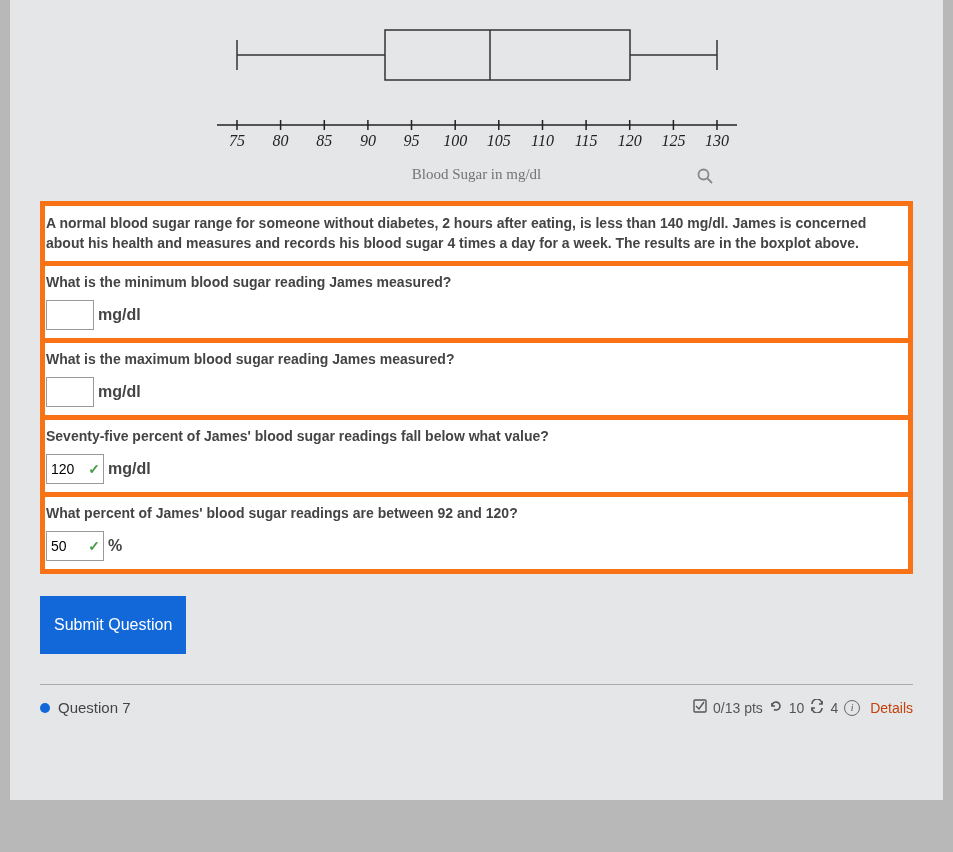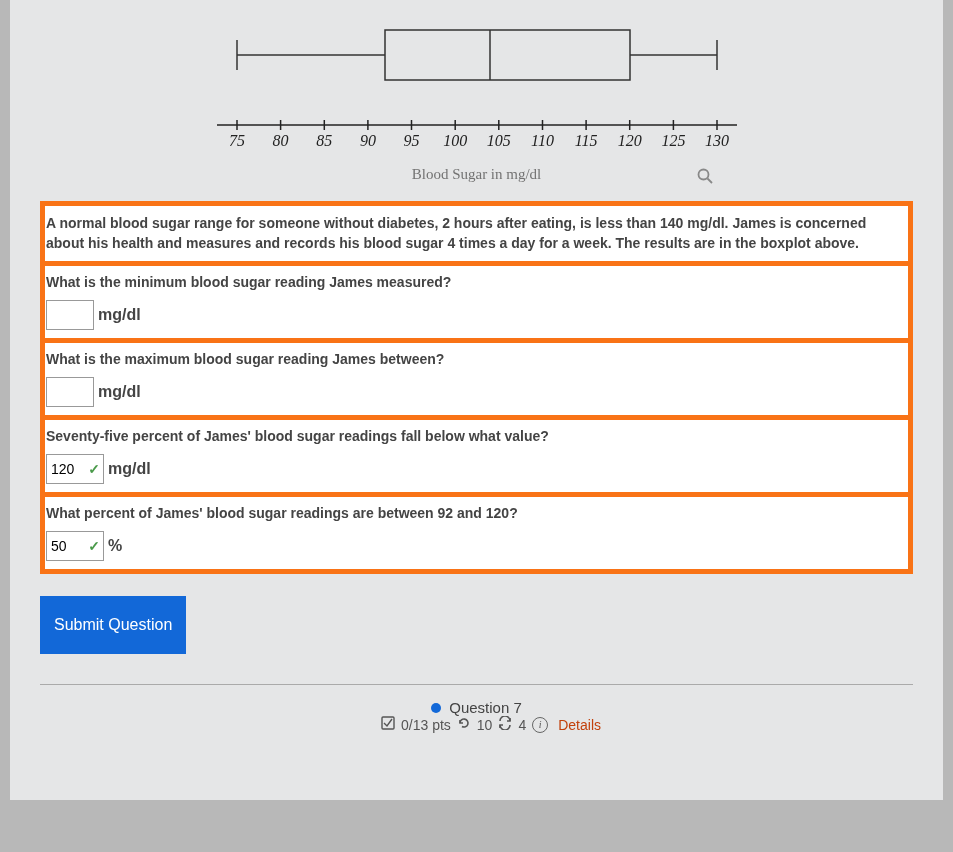--- a/index.html
+++ b/index.html
@@ -123,21 +123,20 @@
     }
     .footer-bar {
       border-top: 1px solid #aaa;
       margin-top: 30px;
       padding-top: 14px;
       display: flex;
       justify-content: space-between;
       align-items: center;
       font-size: 15px;
       color: #444;
-      flex-direction: column;
     }
     .q-indicator {
       display: flex;
       align-items: center;
       gap: 8px;
     }
     .blue-dot {
       width: 10px;
       height: 10px;
       background: #1268d8;
@@ -244,21 +243,21 @@
         <span class="input-container">
           <input class="answer-input" type="text" value="" style="">
         </span>
         <span class="unit-label">mg/dl</span>
       </div>
     </td>
         </tr>
 
     <tr>
           <td>
-      <div>What is the maximum blood sugar reading James between?</div>
+      <div>What is the maximum blood sugar reading James measured?</div>
       <div class="answer-input-wrap">
         <span class="input-container">
           <input class="answer-input" type="text" value="" style="">
         </span>
         <span class="unit-label">mg/dl</span>
       </div>
     </td>
         </tr>
 
 

